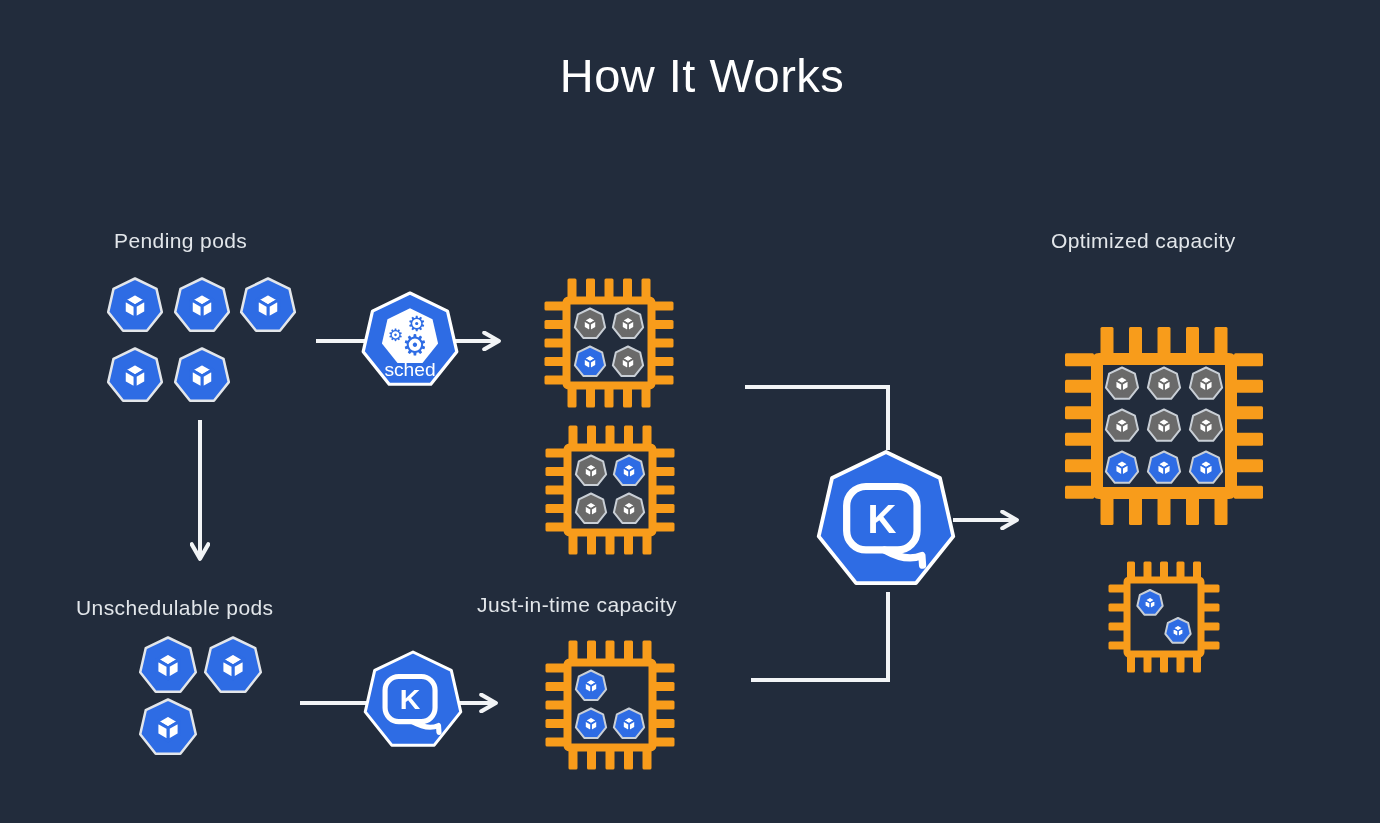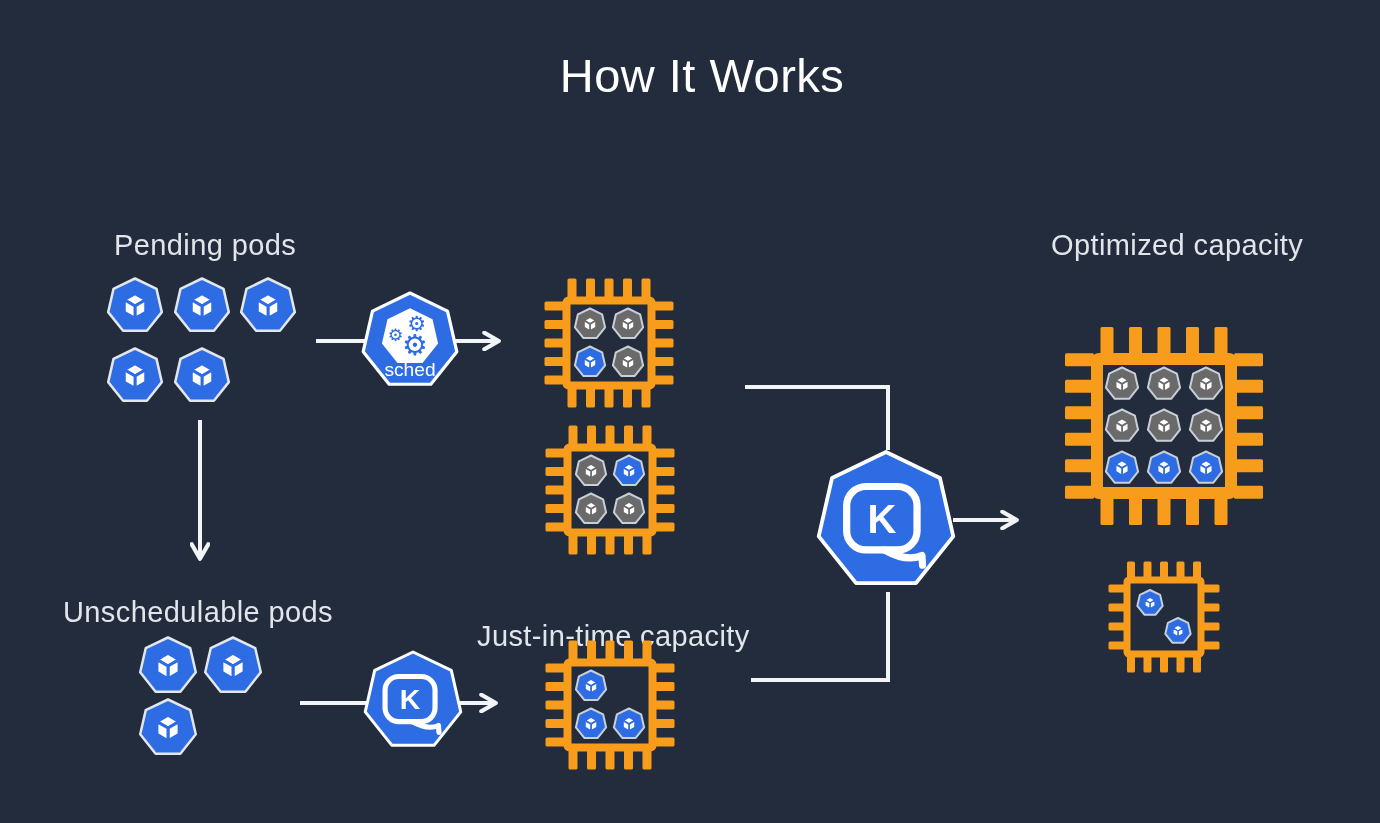--- a/index.html
+++ b/index.html
@@ -12,28 +12,28 @@
   }
   .canvas { position: relative; width: 1380px; height: 823px; }
   .title {
     position: absolute; top: 36px; left: 0; width: 100%;
     margin: 12px; text-align: center;
     font-size: 47px; font-weight: 400; letter-spacing: 0.5px;
     color: #ffffff;
   }
   .label {
     position: absolute;
-    font-size: 29px; font-weight: 400; letter-spacing: 0.4px;
+    font-size: 21px; font-weight: 400; letter-spacing: 0.4px;
     color: #e2e6ea; white-space: nowrap;
   }
   #label-pending       { left: 114px;  top: 229px; }
   #label-existing      { left: 503px;  top: 229px; }
   #label-optimized     { left: 1040px; top: 229px; margin-left: 11px; }
-  #label-unschedulable { left: 63px;   top: 596px; }
-  #label-jit           { left: 477px;  top: 620px; }
+  #label-unschedulable { left: 76px;   top: 596px; }
+  #label-jit           { left: 477px;  top: 593px; }
   #scene { position: absolute; left: 0; top: 0; }
 </style>
 </head>
 <body>
 
 <div class="canvas">
   <h1 class="title">How It Works</h1>
 
   <div class="label" id="label-pending">Pending pods</div>
   <div class="label" id="label-optimized">Optimized capacity</div>

